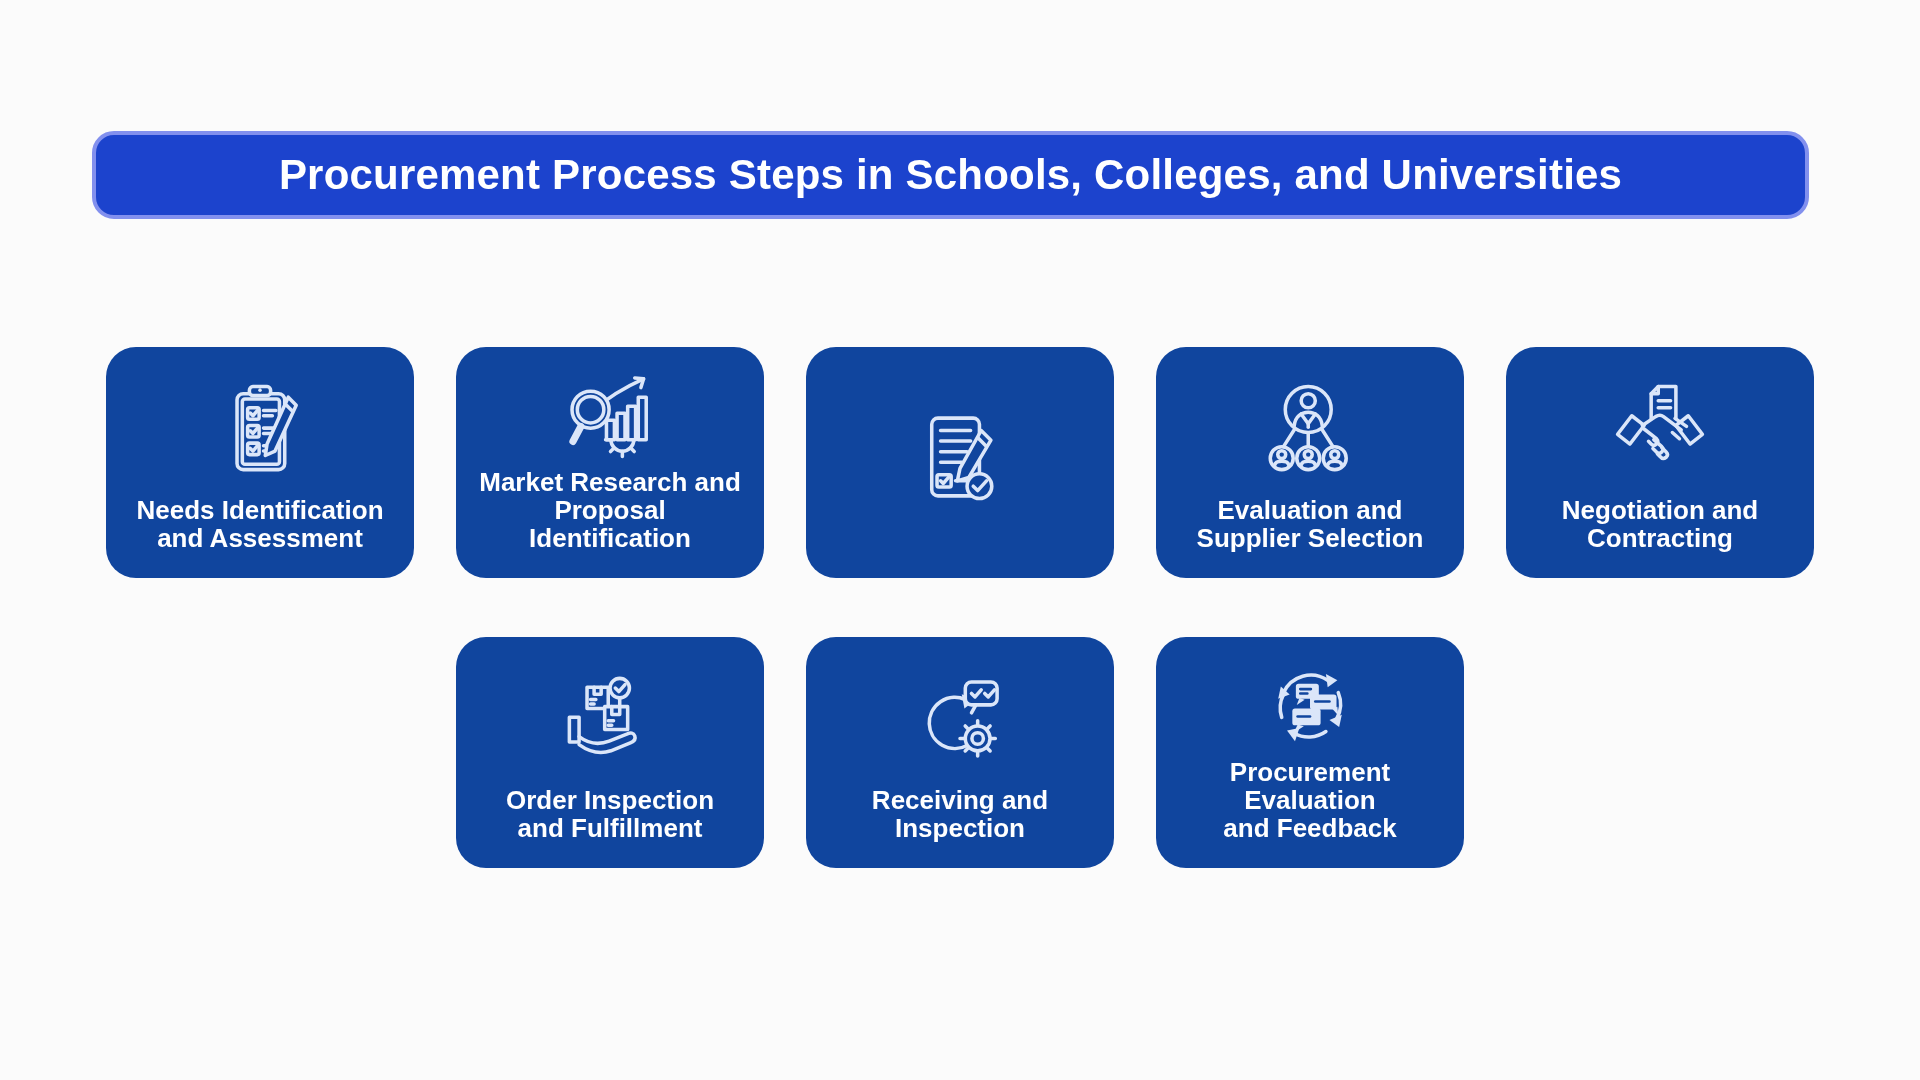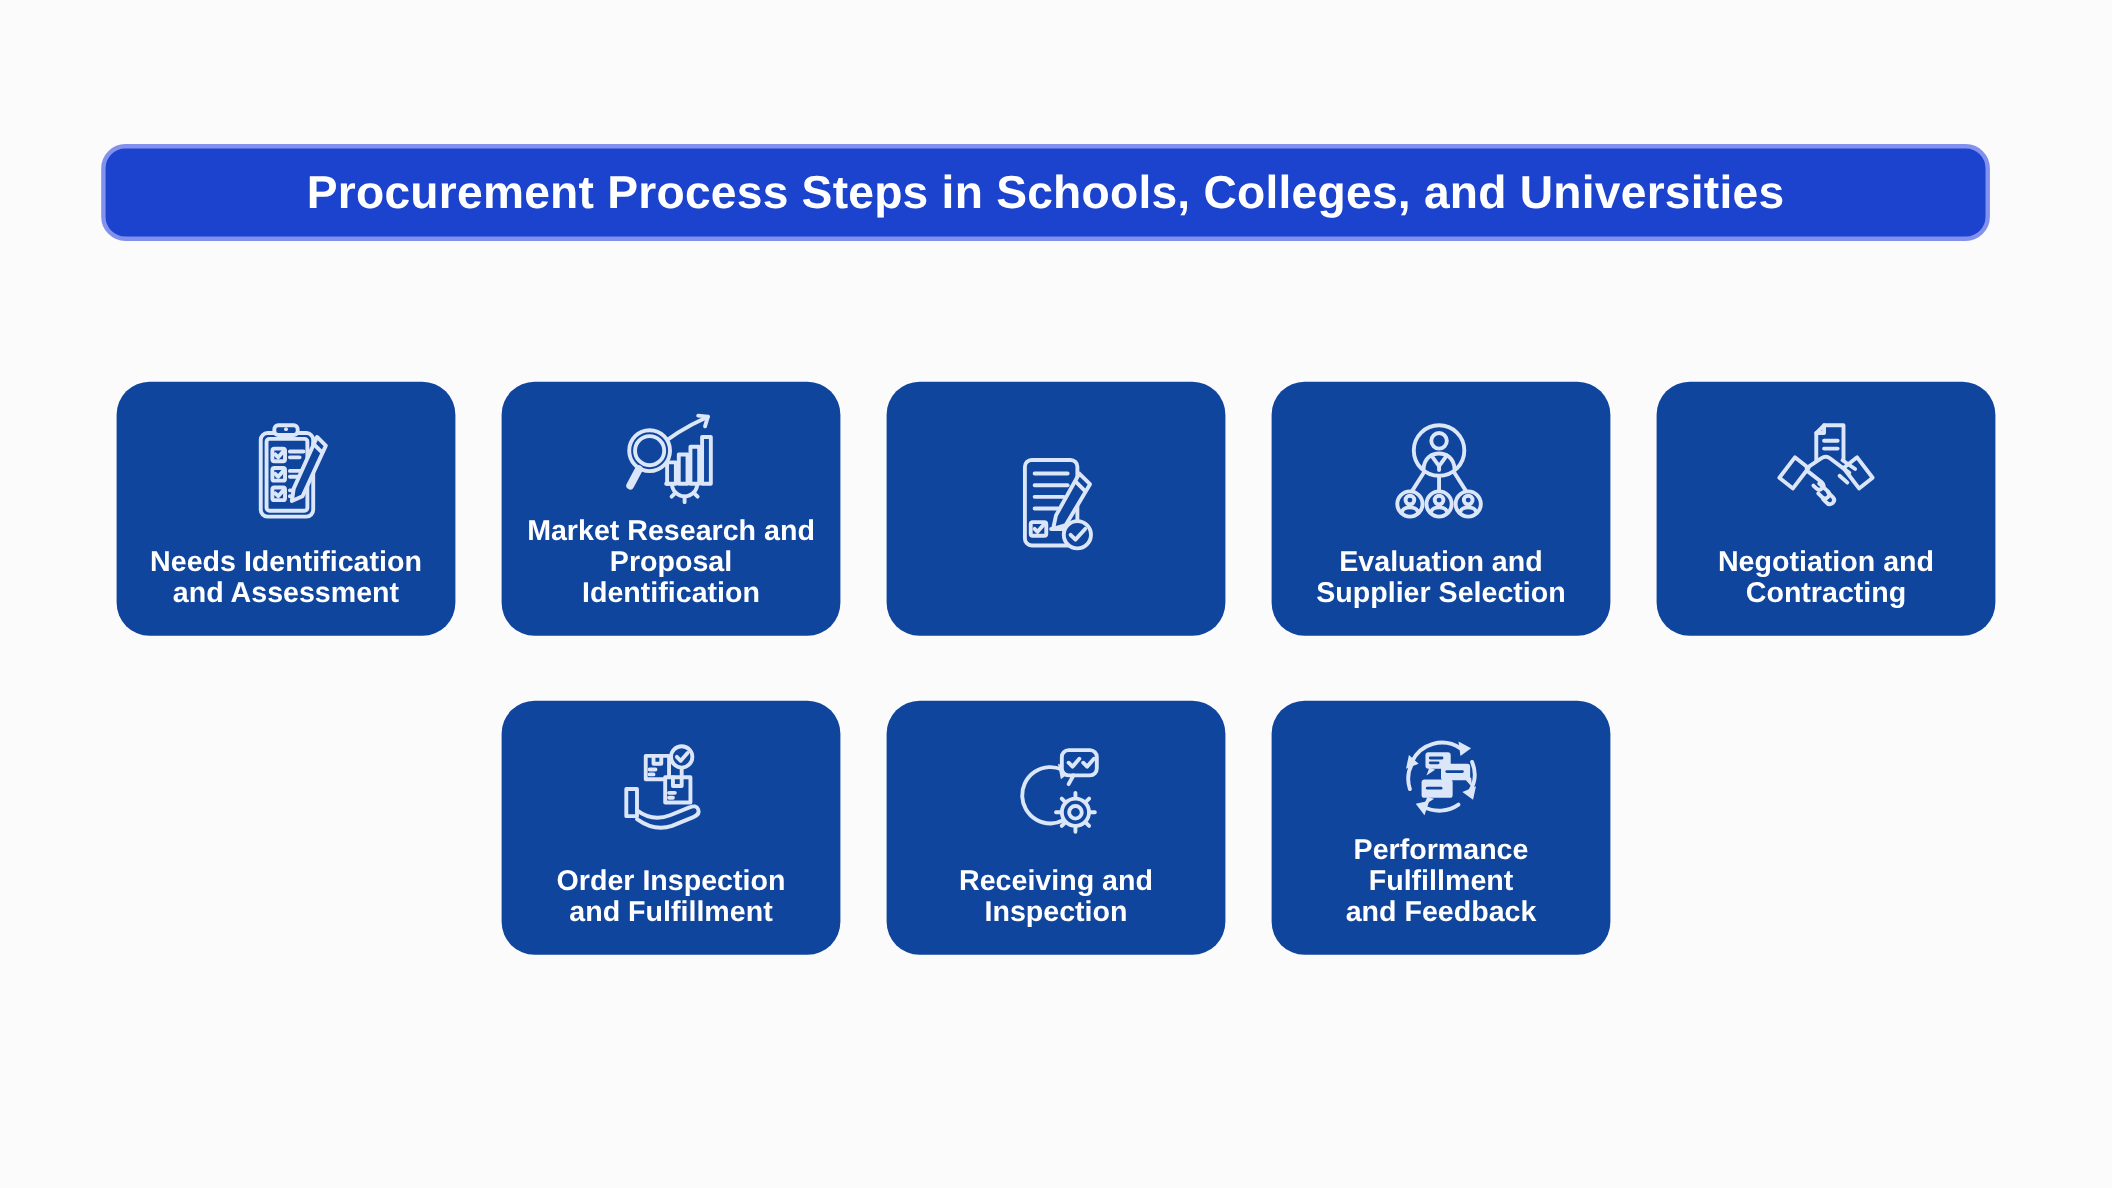--- a/index.html
+++ b/index.html
@@ -235,18 +235,18 @@
         <path class="cardline" d="M49 42 h12 M49 47 h8"></path>
         <rect class="fill" x="60" y="48" width="30" height="17" rx="3"></rect>
         <path class="fill" d="M85 64 l7 8 -1 -10 z"></path>
         <path class="cardline" d="M66 56 h16"></path>
         <rect class="fill" x="40" y="64" width="32" height="19" rx="3"></rect>
         <path class="fill" d="M46 82 l-4 9 11 -7 z"></path>
         <path class="cardline" d="M46 73 h14"></path>
       </svg>
     </div>
     <div class="card-label">
-      <div>Performance Fulfillment</div>
+      <div>Procurement Evaluation</div>
       <div>and Feedback</div>
     </div>
   </div>
 
 </div>
 
 </body></html>

